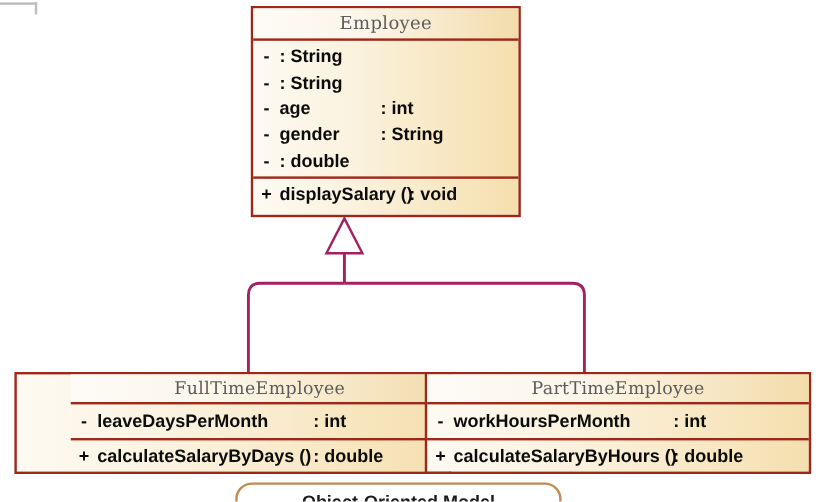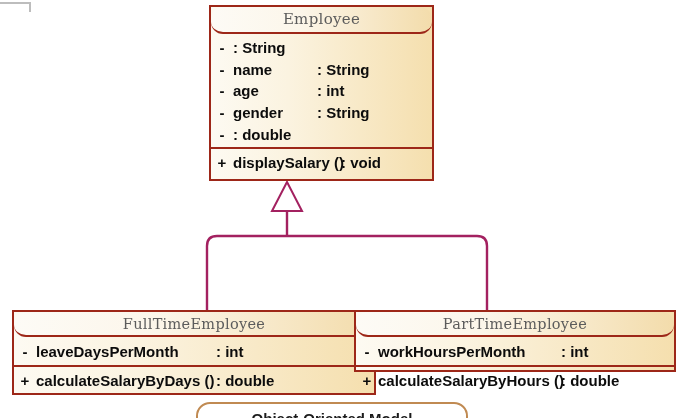--- a/index.html
+++ b/index.html
@@ -42,21 +42,20 @@
   }
 
   .uml-name {
     box-sizing: border-box;
     text-align: center;
     background: linear-gradient(to right, #fdfbf6 0%, #fcf6ea 40%, #f3dcab 100%);
     border-bottom: 2px solid #9d2718;
     font-family: "DejaVu Serif", serif;
     color: #5c5c5c;
     letter-spacing: 0.3px;
-    border-radius: 12px;
   }
 
   .uml-section {
     box-sizing: border-box;
   }
   .uml-section + .uml-section {
     border-top: 2px solid #9d2718;
   }
 
   .uml-row {
@@ -117,28 +116,29 @@
     font-size: 15px;
   }
   .subclass .vis { width: 22px; }
   .subclass .uml-section { display: flex; align-items: center; }
 
   #fulltime-class {
     left: 12px;
     top: 310px;
     width: 364px;
     height: 85px;
+    padding-left: 45px;
   }
   #fulltime-class .member-name { width: 180px; }
 
   #parttime-class {
     left: 354px;
     top: 310px;
     width: 322px;
-    height: 62px;
+    height: 85px;
   }
   #parttime-class .member-name { width: 183px; }
 
   
   #model-caption {
     position: absolute;
     z-index: 2;
     left: 196px;
     top: 402px;
     width: 272px;
@@ -202,21 +202,20 @@
     <div class="uml-name">Employee</div>
 
     <div class="uml-section" id="employee-attrs">
       <div style="width:100%">
         <div class="uml-row">
           <span class="vis">-</span>
           <span class="member-type">: String</span>
         </div>
         <div class="uml-row">
           <span class="vis">-</span>
-          <span class="member-name">name</span>
           <span class="member-type">: String</span>
         </div>
         <div class="uml-row">
           <span class="vis">-</span>
           <span class="member-name">age</span>
           <span class="member-type">: int</span>
         </div>
         <div class="uml-row">
           <span class="vis">-</span>
           <span class="member-name">gender</span>

